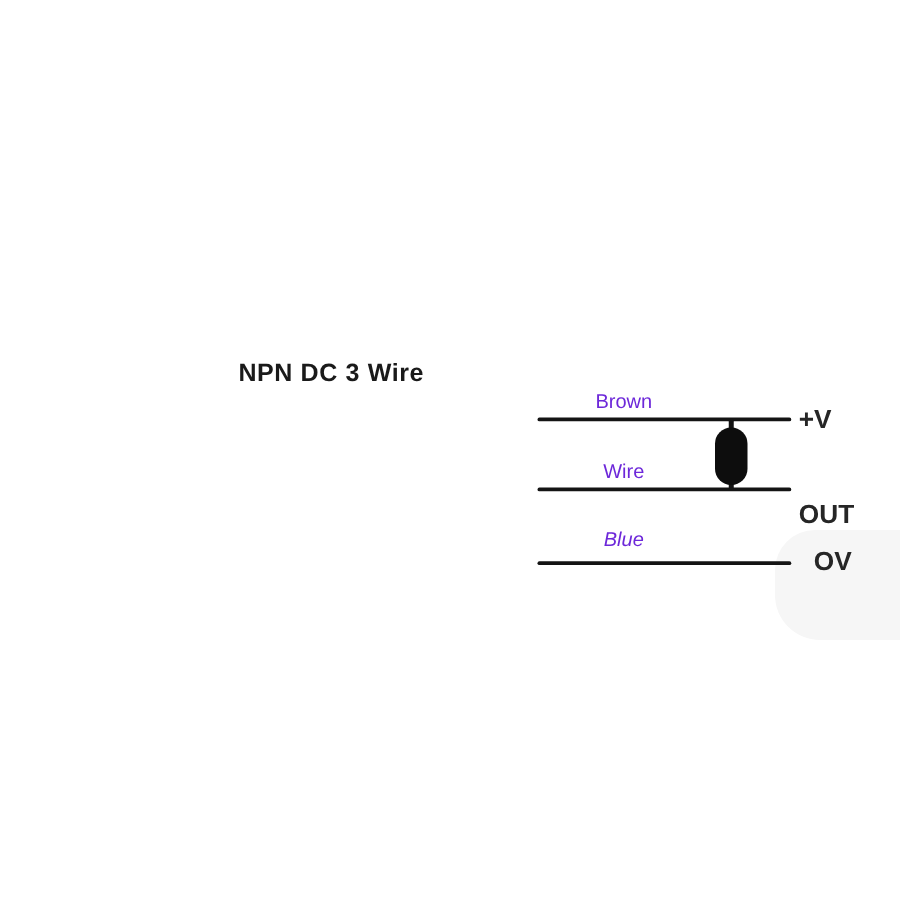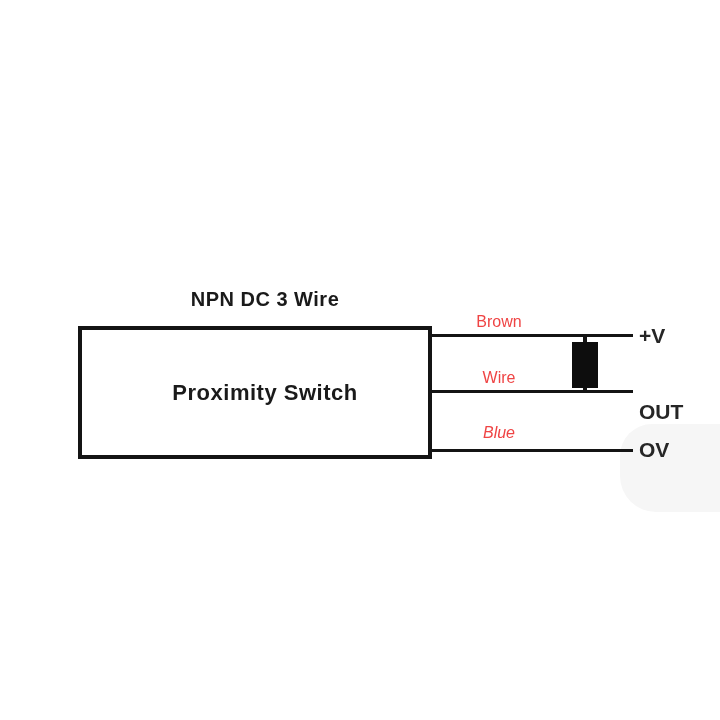--- a/index.html
+++ b/index.html
@@ -1,15 +1,15 @@
 <!DOCTYPE html>
 <html><head>
 <meta charset="utf-8">
 <style>
-  * { margin: 0; padding: 0; box-sizing: border-box; }
+  * { margin: 0; padding: 0; box-sizing: border-box; border-radius: 29px; }
   html, body {
     width: 720px; height: 720px;
     background: #ffffff;
     font-family: "Liberation Sans", "DejaVu Sans", sans-serif;
     overflow: hidden;
   }
   .canvas {
     position: relative;
     width: 720px; height: 720px;
     background: #ffffff;
@@ -57,37 +57,37 @@
   }
   .wire-brown { top: 334px; }
   .wire-black { top: 390px; }
   .wire-blue  { top: 449px; }
   .wire-label {
     position: absolute;
     left: 449px;
     width: 100px;
     text-align: center;
     font-size: 16px;
-    color: #ef4444;
+    color: #6d28d9;
     line-height: 16px;
   }
   .wire-label-brown { top: 314px; }
   .wire-label-black { top: 370px; }
   .wire-label-blue  { top: 425px; font-style: italic; }
   .terminal-label {
     position: absolute;
     left: 639px;
     font-size: 21px;
     font-weight: bold;
     color: #262626;
     line-height: 22px;
   }
   .terminal-v   { top: 325px; }
   .terminal-out { top: 381px; margin-top: 20px; }
-  .terminal-ov  { top: 439px; }
+  .terminal-ov  { top: 439px; margin-left: 12px; }
   .load-stub {
     position: absolute;
     left: 583px; top: 335px;
     width: 4px; height: 57px;
     background: #141414;
   }
   .load-body {
     position: absolute;
     left: 572px; top: 342px;
     width: 26px; height: 46px;
@@ -96,23 +96,20 @@
 </style>
 </head>
 <body>
 
 <div class="canvas">
 
   <div class="watermark"></div>
 
   <div class="diagram-title">NPN DC 3 Wire</div>
 
-  <div class="device-box">
-    <span class="device-label">Proximity Switch</span>
-  </div>
 
   <div class="wire wire-brown"></div>
   <div class="wire-label wire-label-brown">Brown</div>
   <div class="terminal-label terminal-v">+V</div>
 
   <div class="wire wire-black"></div>
   <div class="wire-label wire-label-black">Wire</div>
   <div class="terminal-label terminal-out">OUT</div>
 
   <div class="wire wire-blue"></div>

